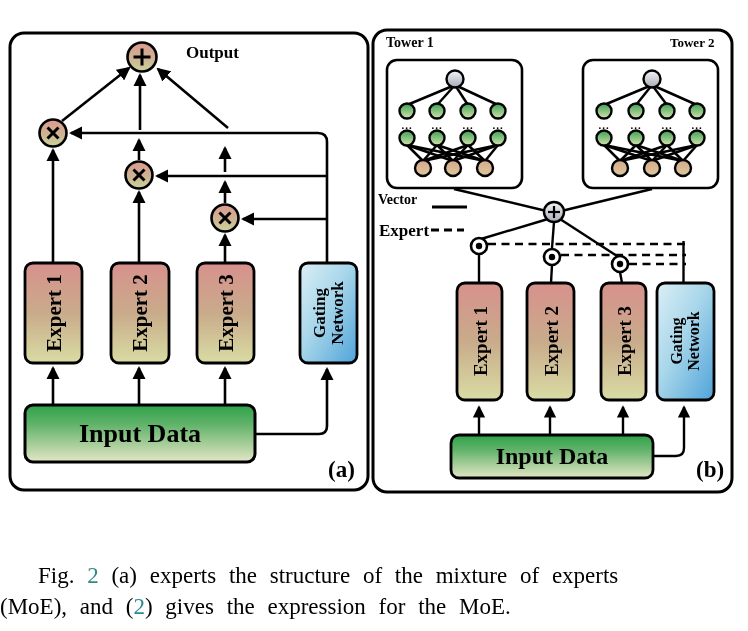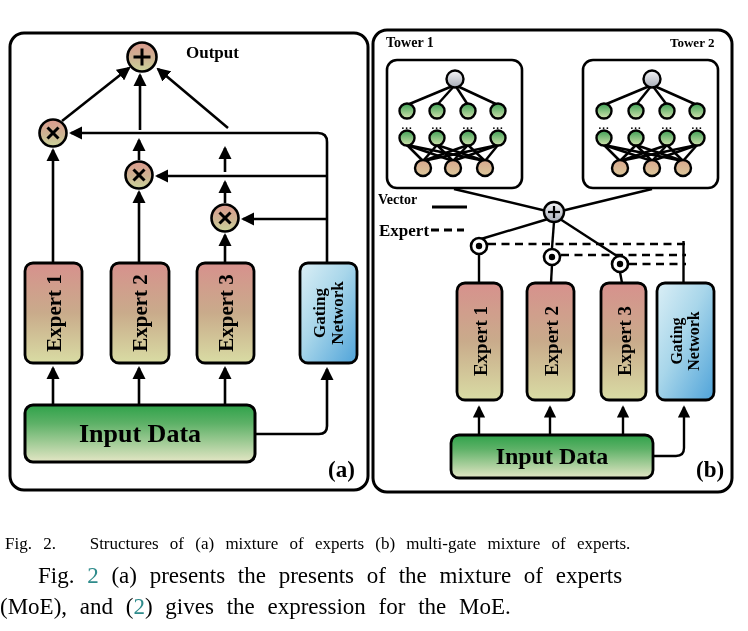--- a/index.html
+++ b/index.html
@@ -283,21 +283,20 @@
 <div class="rot" style="left:480px;top:341px;font-size:19px;">Expert 1</div>
 <div class="rot" style="left:551px;top:341px;font-size:19px;">Expert 2</div>
 <div class="rot" style="left:624px;top:341px;font-size:19px;">Expert 3</div>
 <div class="rot2" style="left:686px;top:341px;font-size:16px;">
   <div>Gating</div>
   <div>Network</div>
 </div>
 <div class="boxtext" style="left:451px;top:435px;width:202px;height:43px;font-size:24px;">Input Data</div>
 <div class="lbl" style="left:696px;top:458px;font-size:23px;">(b)</div>
 
-<div class="caption">Fig. 2.   Structures of (a) mixture of experts (b) multi-gate mixture of experts.</div>
 
 <div class="para">
-  <div class="pline1"><span>Fig. </span><span class="ref">2</span><span> (a) presents the presents of the mixture of experts</span></div>
+  <div class="pline1"><span>Fig. </span><span class="ref">2</span><span> (a) experts the structure of the mixture of experts</span></div>
   <div class="pline2"><span>(MoE), and (</span><span class="ref">2</span><span>) gives the expression for the MoE.</span></div>
 </div>
 
 
 </div>
 
 </body></html>

